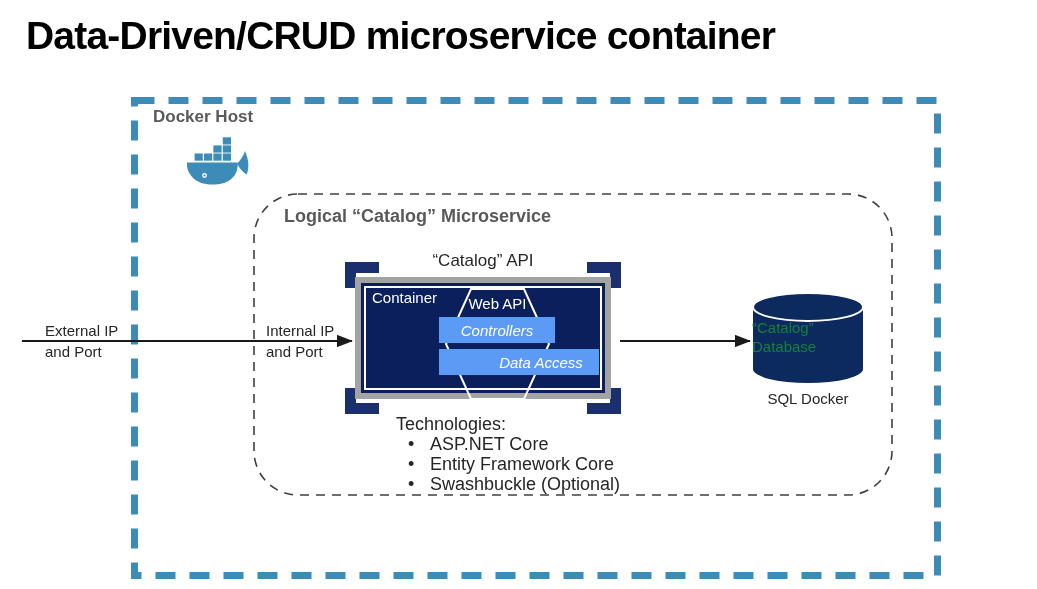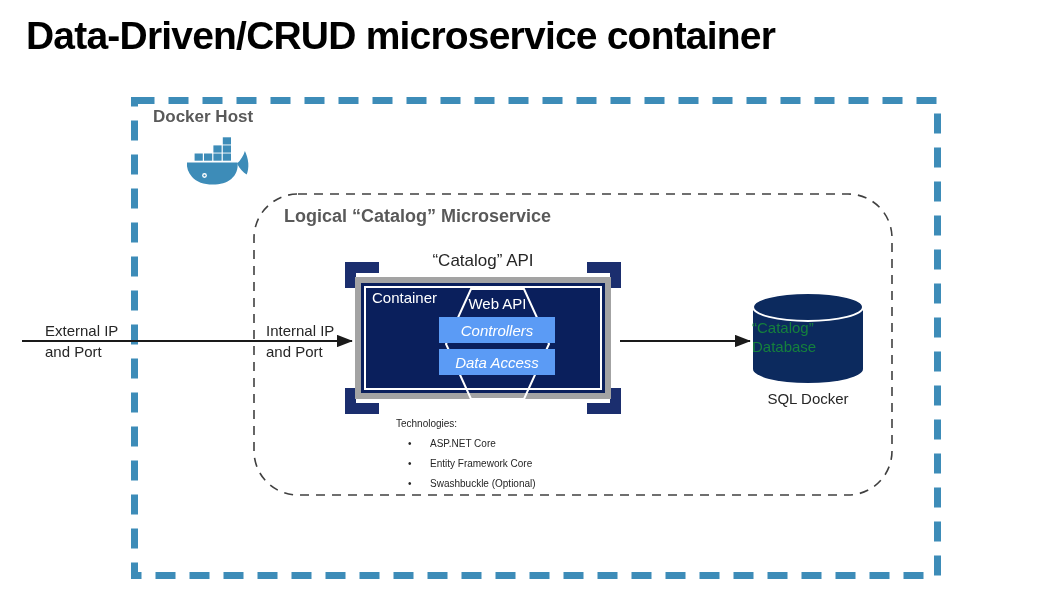--- a/index.html
+++ b/index.html
@@ -167,28 +167,29 @@
     left: 78px;
     top: 34px;
     width: 116px;
     height: 26px;
   }
   #bar-dataaccess {
     left: 78px;
     top: 66px;
     width: 116px;
     height: 26px;
+    padding-left: 44px;
   }
 
   
   #technologies {
     position: absolute;
     left: 396px;
     top: 414px;
-    font-size: 10px;
+    font-size: 18px;
     color: #262626;
     line-height: 20px;
   }
   #technologies .tech-title { white-space: nowrap; }
   #technologies ul {
     margin: 0;
     padding: 0;
     list-style: none;
   }
   #technologies li {

